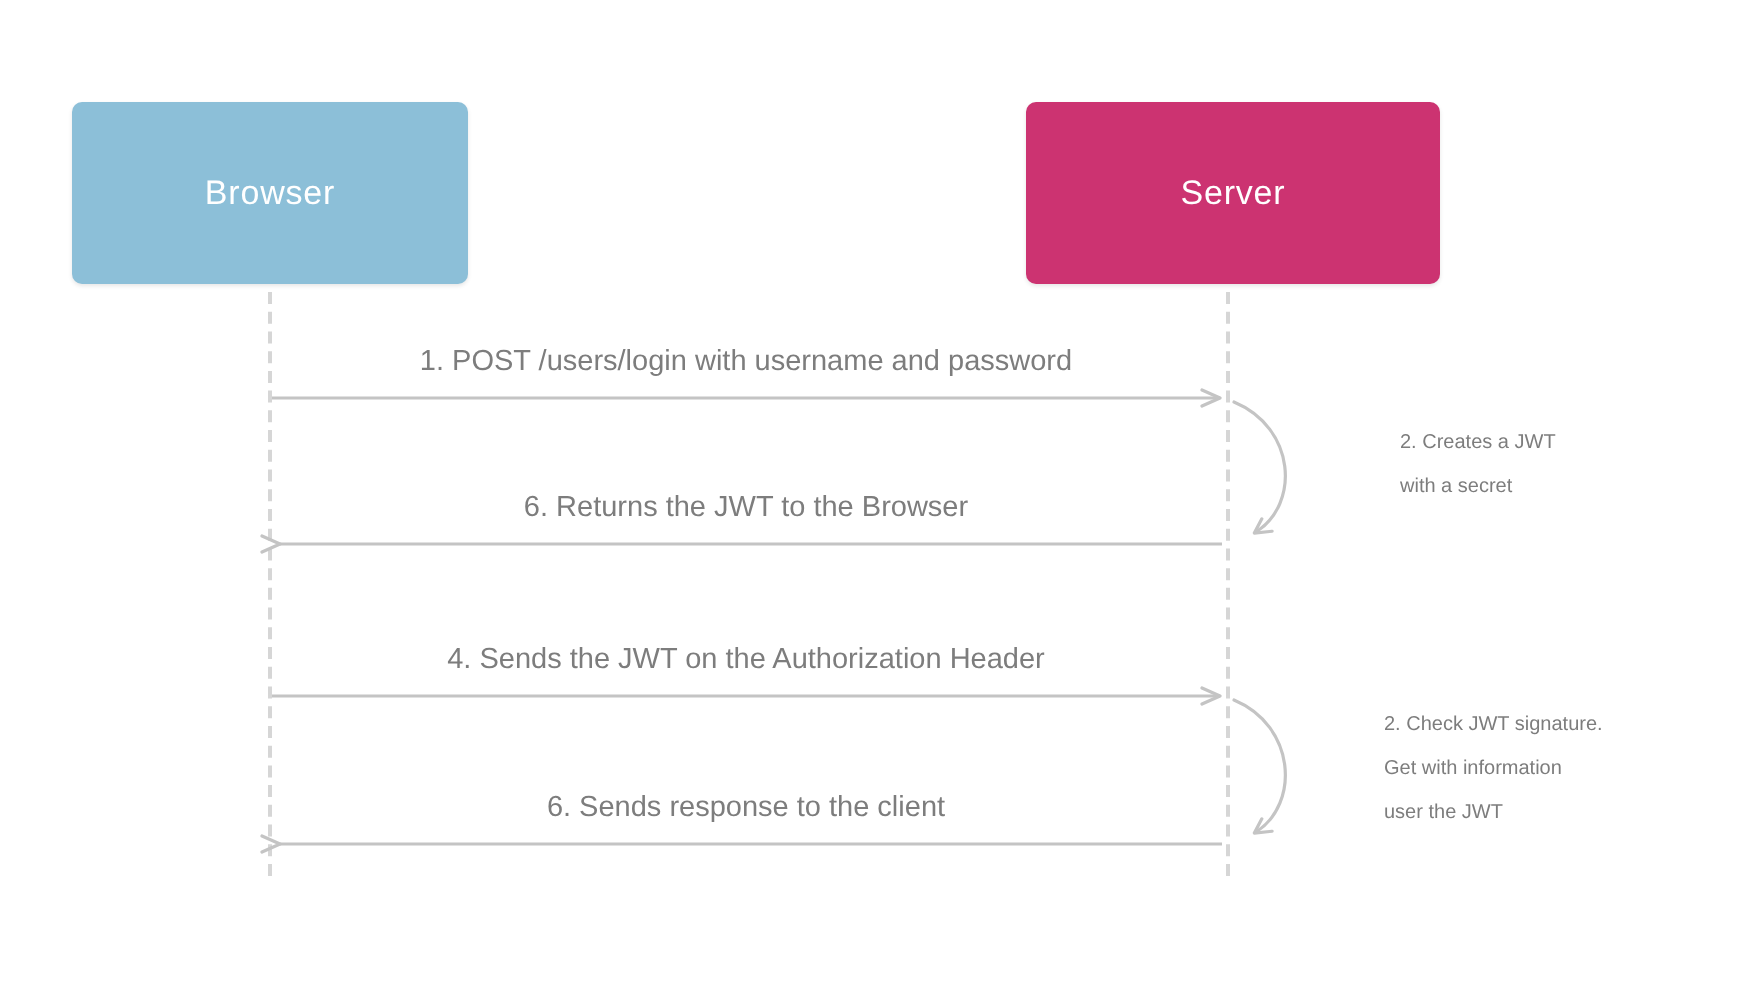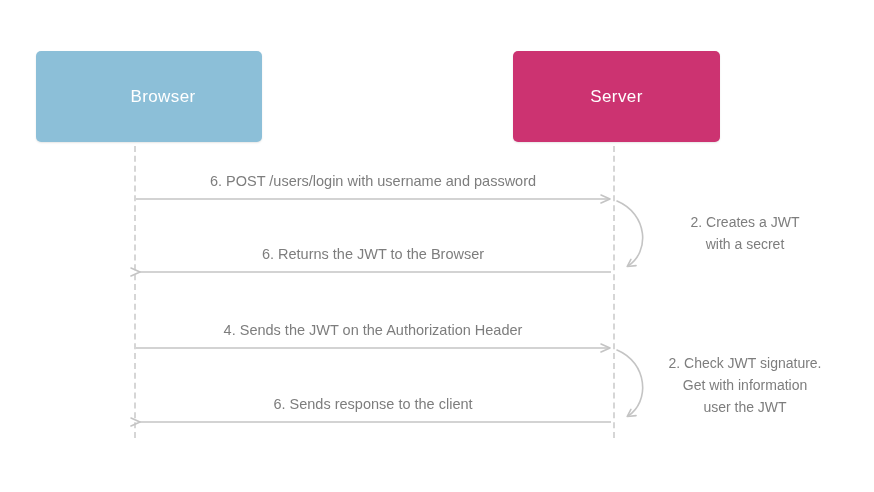--- a/index.html
+++ b/index.html
@@ -30,21 +30,20 @@
     font-size: 17px;
     letter-spacing: 0.4px;
     font-family: "Liberation Sans", sans-serif;
   }
   #browser-box {
     left: 36px;
     top: 51px;
     width: 198px;
     height: 91px;
     background: #8cbfd8;
-    padding-left: 28px;
   }
   #server-box {
     left: 513px;
     top: 51px;
     width: 207px;
     height: 91px;
     background: #cc3371;
     justify-content: center;
   }
   .lifeline {
@@ -61,24 +60,25 @@
     position: absolute;
     color: #7d7d7d;
     font-size: 14.5px;
     white-space: nowrap;
     text-align: center;
     font-family: "Liberation Sans", sans-serif;
   }
   .note-label {
     position: absolute;
     color: #7d7d7d;
-    font-size: 14px;
-    text-align: center;
+    font-size: 10px;
+    text-align: left;
     line-height: 22px;
     font-family: "Liberation Sans", sans-serif;
+    margin-left: 40px;
   }
   .svg-layer {
     position: absolute;
     left: 0;
     top: 0;
     width: 874px;
     height: 492px;
     pointer-events: none;
   }
 </style>
@@ -117,21 +117,21 @@
 
     <line x1="136" y1="348" x2="610" y2="348" stroke="#c4c4c4" stroke-width="1.6" marker-end="url(#arrow-right)"></line>
 
     <line x1="611" y1="422" x2="140" y2="422" stroke="#c4c4c4" stroke-width="1.6" marker-end="url(#arrow-left)"></line>
 
     <path d="M617,201 C648,214 650,252 628,266" fill="none" stroke="#c4c4c4" stroke-width="1.6" stroke-linecap="round" marker-end="url(#arrow-loop)"></path>
 
     <path d="M617,350 C648,363 650,402 628,416" fill="none" stroke="#c4c4c4" stroke-width="1.6" stroke-linecap="round" marker-end="url(#arrow-loop)"></path>
   </svg>
 
-  <div class="msg-label" style="left:136px; top:173px; width:474px;">6. POST /users/login with username and password</div>
+  <div class="msg-label" style="left:136px; top:173px; width:474px;">1. POST /users/login with username and password</div>
 
   <div class="msg-label" style="left:136px; top:246px; width:474px;">6. Returns the JWT to the Browser</div>
 
   <div class="msg-label" style="left:136px; top:322px; width:474px;">4. Sends the JWT on the Authorization Header</div>
 
   <div class="msg-label" style="left:136px; top:396px; width:474px;">6. Sends response to the client</div>
 
   <div class="note-label" style="left:660px; top:211px; width:170px;">
     <div>2. Creates a JWT</div>
     <div>with a secret</div>

